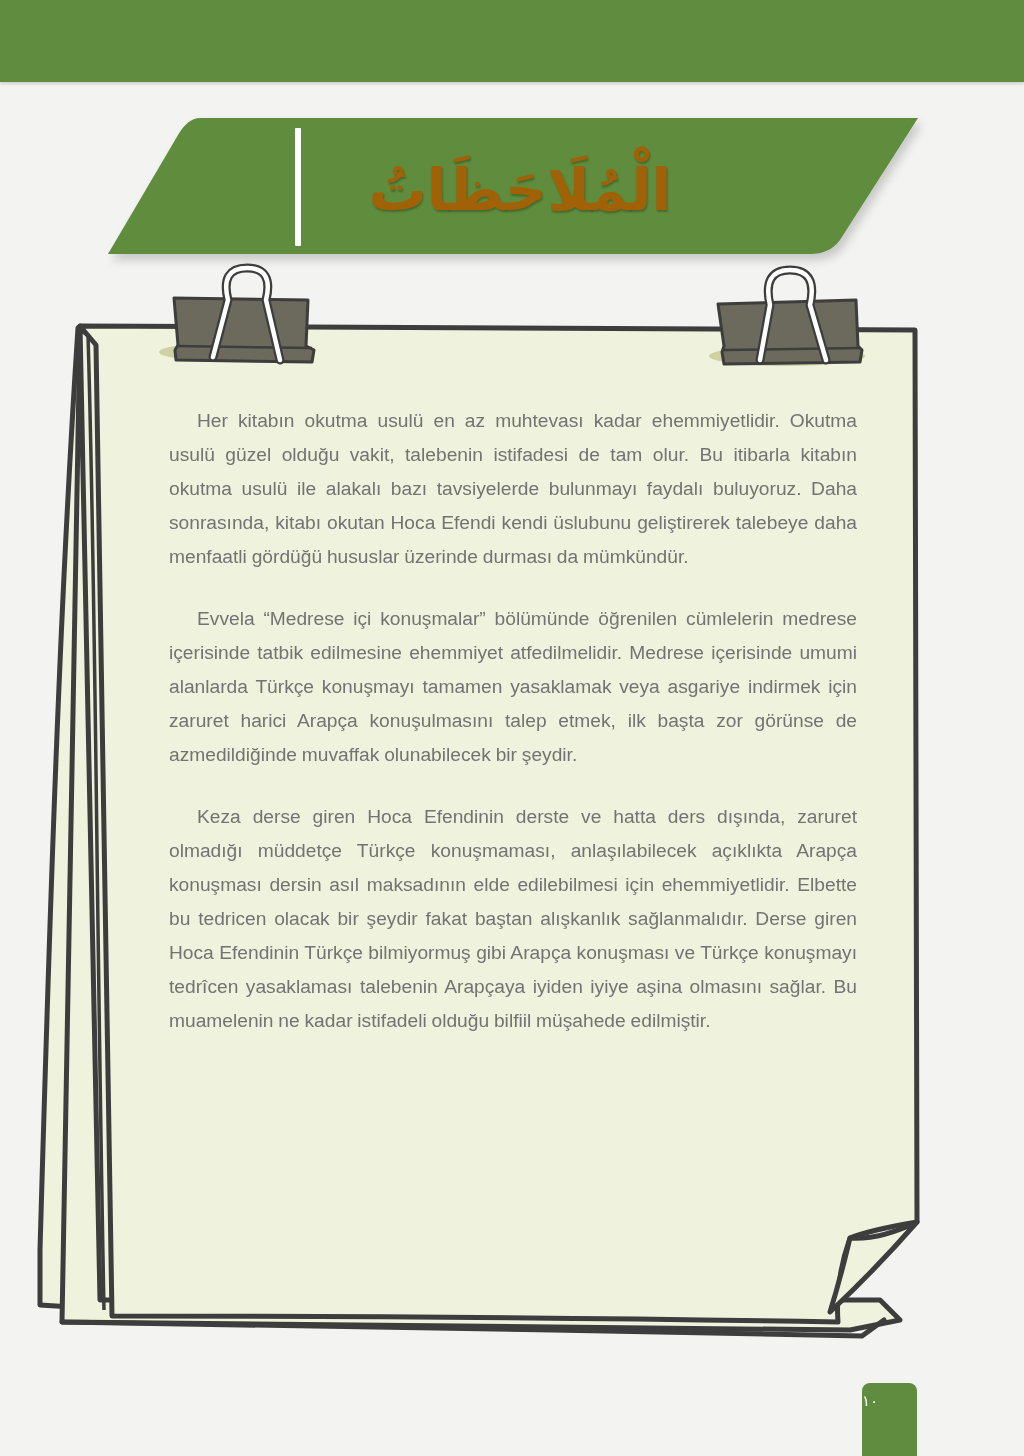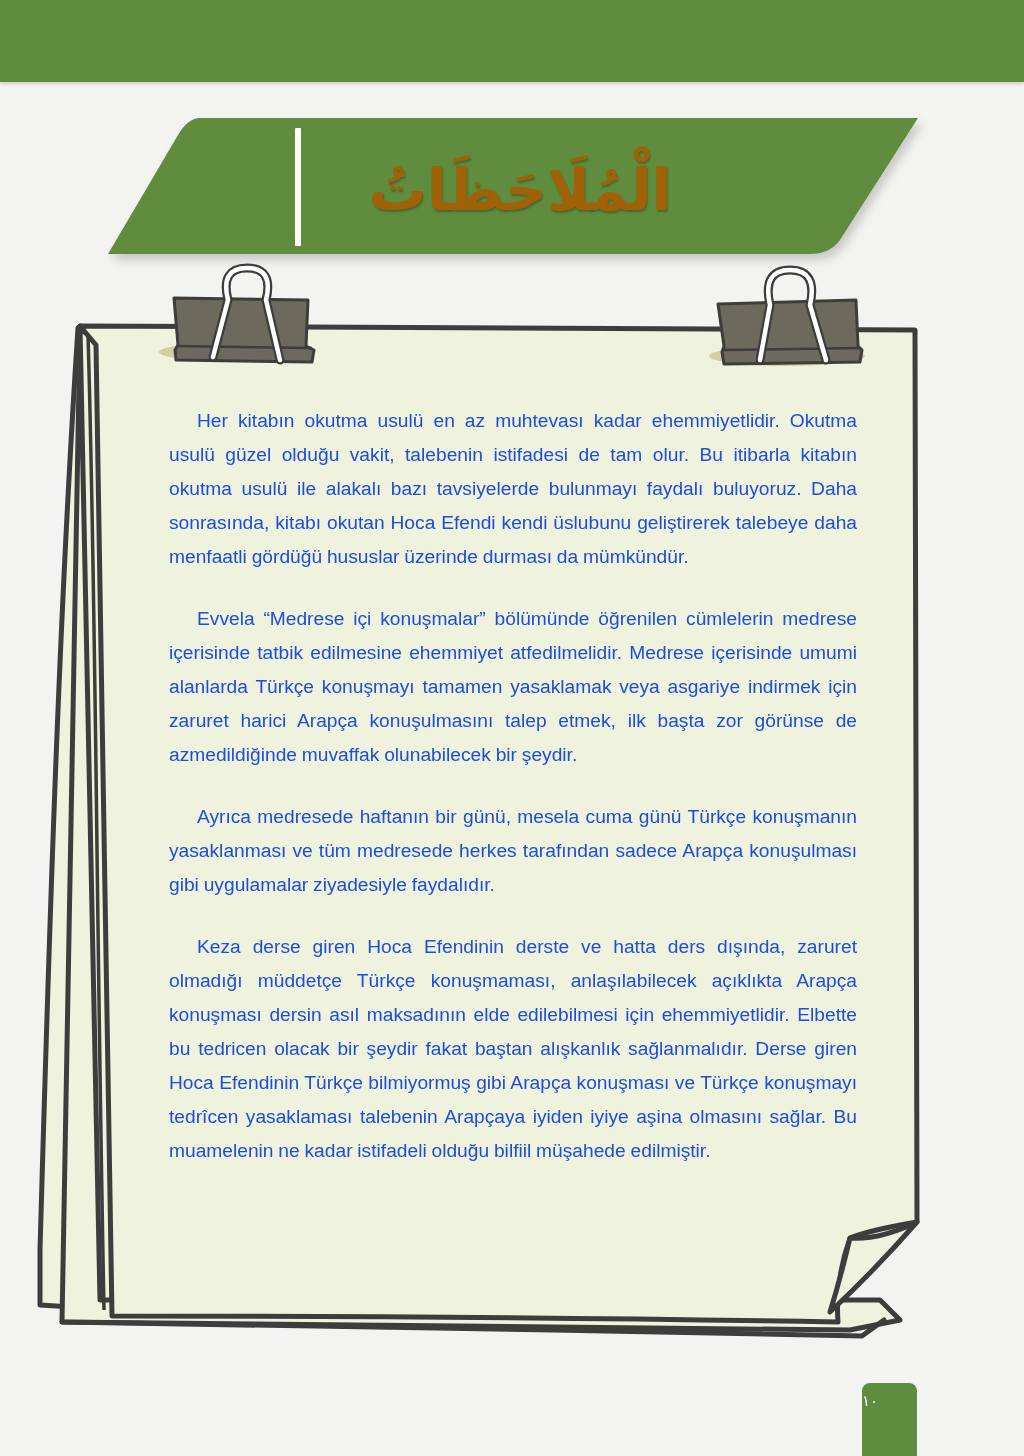--- a/index.html
+++ b/index.html
@@ -19,21 +19,21 @@
     }
     .title-text {
       position: absolute; left: 330px; top: 140px; width: 380px; height: 100px;
       color: #a16207; font-family: "DejaVu Sans", sans-serif; font-weight: bold;
       font-size: 58px; line-height: 100px; text-align: center; direction: rtl;
       text-shadow: 1px 2px 2px rgba(0,0,0,0.25);
     }
     .paper-svg { position: absolute; left: 0; top: 0; }
     .body-text {
       position: absolute; left: 169px; top: 404px; width: 688px;
-      color: #1d4ed8; font-family: "Liberation Sans", sans-serif;
+      color: #737373; font-family: "Liberation Sans", sans-serif;
       font-size: 19.2px; line-height: 34px;
     }
     .body-text p {
       margin: 0 0 28px 0; text-indent: 28px; text-align: justify;
       word-spacing: -0.5px;
     }
     .page-tab {
       position: absolute; left: 862px; top: 1383px; width: 55px; height: 80px;
       background: #5f8c3e; border-radius: 8px 8px 0 0;
     }
@@ -87,19 +87,18 @@
     <path d="M718,304 L856,300 L858,346 L862,350 L860,362 L724,364 L722,352 L724,346 Z" fill="#6b6a5d" stroke="#3d3d3d" stroke-width="3" stroke-linejoin="round"></path>
     <path d="M724,350 L860,348" stroke="#3d3d3d" stroke-width="2.5"></path>
     <path d="M760,360 L770,305 Q762,270 790,270 Q818,270 810,305 L826,360" fill="none" stroke="#3d3d3d" stroke-width="9" stroke-linecap="round" stroke-linejoin="round"></path>
     <path d="M760,360 L770,305 Q762,270 790,270 Q818,270 810,305 L826,360" fill="none" stroke="#ffffff" stroke-width="4.5" stroke-linecap="round" stroke-linejoin="round"></path>
   </g>
 </svg>
 
 <div class="body-text">
   <p>Her kitabın okutma usulü en az muhtevası kadar ehemmiyetlidir. Okutma usulü güzel olduğu vakit, talebenin istifadesi de tam olur. Bu itibarla kitabın okutma usulü ile alakalı bazı tavsiyelerde bulunmayı faydalı buluyoruz. Daha sonrasında, kitabı okutan Hoca Efendi kendi üslubunu geliştirerek talebeye daha menfaatli gördüğü hususlar üzerinde durması da mümkündür.</p>
   <p>Evvela “Medrese içi konuşmalar” bölümünde öğrenilen cümlelerin medrese içerisinde tatbik edilmesine ehemmiyet atfedilmelidir. Medrese içerisinde umumi alanlarda Türkçe konuşmayı tamamen yasaklamak veya asgariye indirmek için zaruret harici Arapça konuşulmasını talep etmek, ilk başta zor görünse de azmedildiğinde muvaffak olunabilecek bir şeydir.</p>
-  <p>Ayrıca medresede haftanın bir günü, mesela cuma günü Türkçe konuşmanın yasaklanması ve tüm medresede herkes tarafından sadece Arapça konuşulması gibi uygulamalar ziyadesiyle faydalıdır.</p>
   <p>Keza derse giren Hoca Efendinin derste ve hatta ders dışında, zaruret olmadığı müddetçe Türkçe konuşmaması, anlaşılabilecek açıklıkta Arapça konuşması dersin asıl maksadının elde edilebilmesi için ehemmiyetlidir. Elbette bu tedricen olacak bir şeydir fakat baştan alışkanlık sağlanmalıdır. Derse giren Hoca Efendinin Türkçe bilmiyormuş gibi Arapça konuşması ve Türkçe konuşmayı tedrîcen yasaklaması talebenin Arapçaya iyiden iyiye aşina olmasını sağlar. Bu muamelenin ne kadar istifadeli olduğu bilfiil müşahede edilmiştir.</p>
 </div>
 
 <div class="page-tab">
   <div class="page-number">١٠</div>
 </div>
 
 </body></html>

